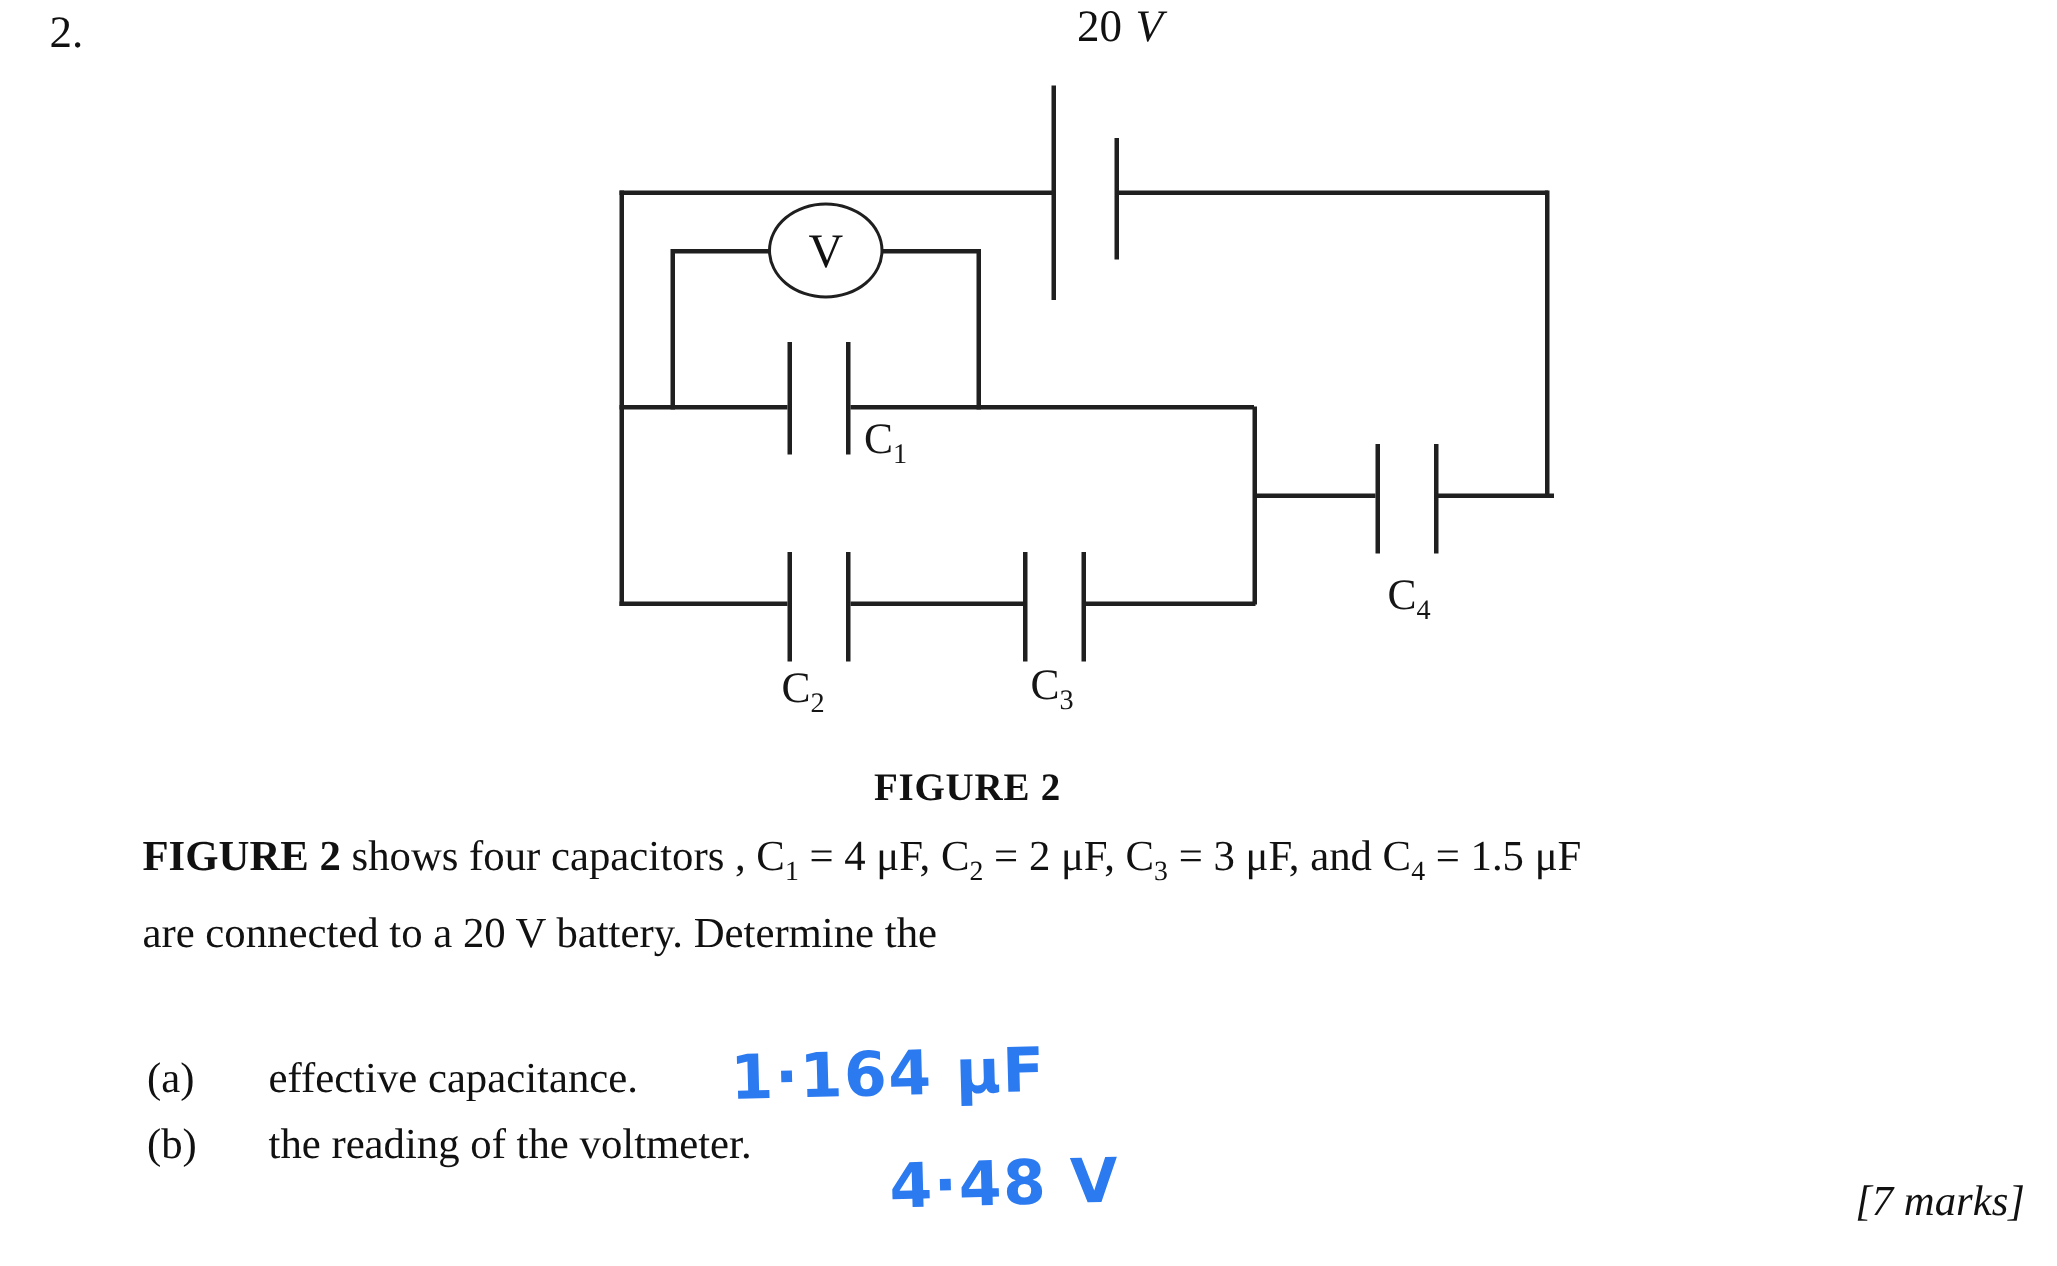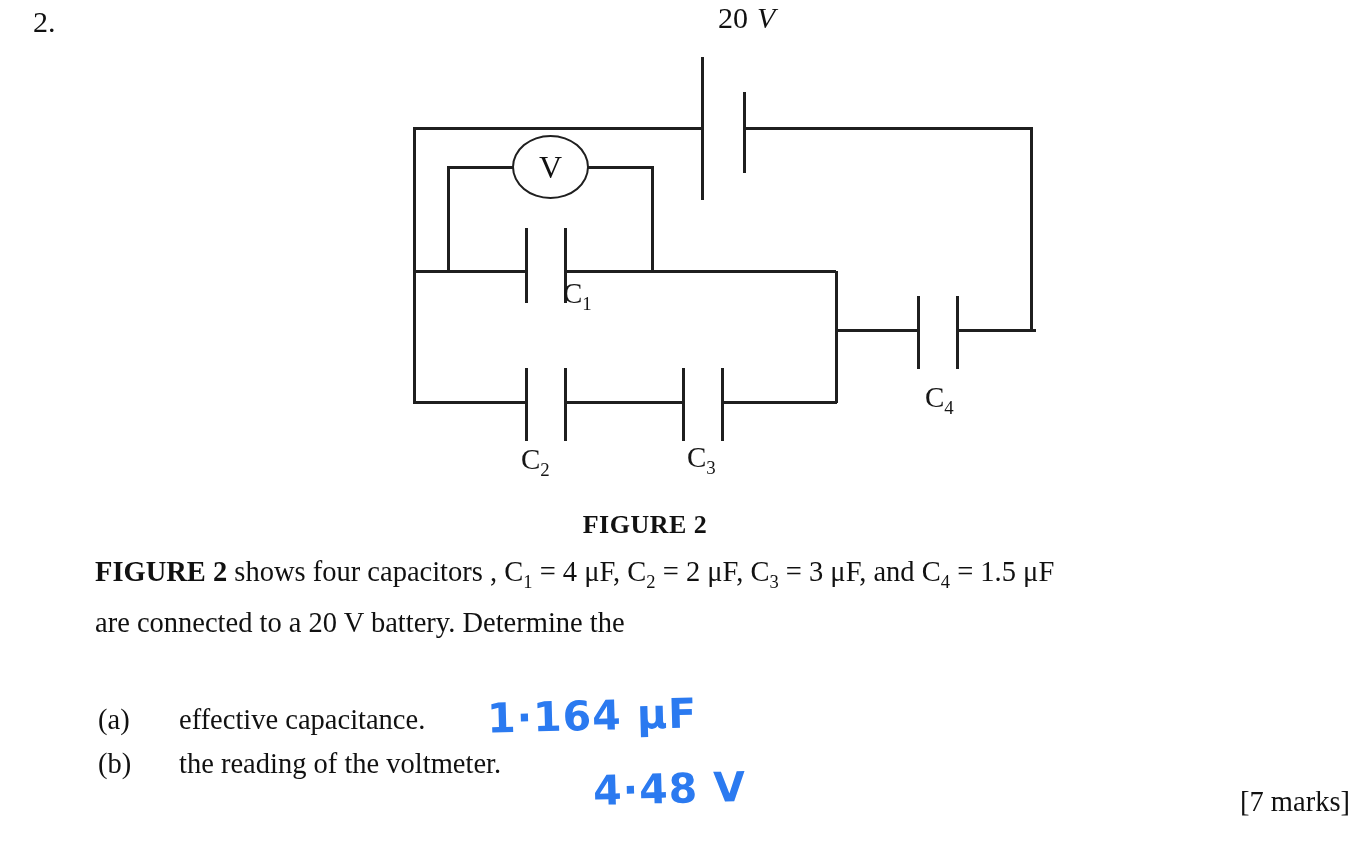--- a/index.html
+++ b/index.html
@@ -30,21 +30,21 @@
   .pline{position:absolute;left:95px;font-size:28.5px;white-space:nowrap;}
   .qlabel{position:absolute;left:98px;font-size:28.5px;}
   .qtext{position:absolute;left:168px;font-size:28.5px;white-space:nowrap;margin-left:11px;}
   .ink{
     position:absolute;font-family:"DejaVu Sans","Liberation Sans",sans-serif;
     font-weight:bold;font-size:41px;letter-spacing:1px;white-space:nowrap;
     transform:rotate(-1.5deg);
   }
   .marks{
     position:absolute;left:1050px;top:786px;width:300px;text-align:right;
-    font-size:28.5px;
+    font-style:italic;font-size:28.5px;
   }
   .problem-number{position:absolute;left:33px;top:5px;font-size:30px;}
 </style>
 </head>
 <body>
 
 <div class="problem-number">2.</div>
 
 <div>
 
@@ -65,21 +65,21 @@
   <div class="hw" style="left:584px;top:166px;width:69px;"></div>
   <div class="vw" style="left:651px;top:166px;height:107px;"></div>
   <div class="vm-circle">
     <span>V</span>
   </div>
 
   <div class="hw" style="left:413px;top:270px;width:112px;"></div>
   <div class="hw" style="left:567px;top:270px;width:269px;"></div>
   <div class="plate" style="left:525px;top:228px;height:75px;"></div>
   <div class="plate" style="left:564px;top:228px;height:75px;"></div>
-  <div class="clabel" style="left:563px;top:277px;">
+  <div class="clabel" style="left:576px;top:277px;">
     <span>C</span><sub>1</sub>
   </div>
 
   <div class="hw" style="left:413px;top:401px;width:112px;"></div>
   <div class="hw" style="left:567px;top:401px;width:116px;"></div>
   <div class="hw" style="left:724px;top:401px;width:113px;"></div>
   <div class="plate" style="left:525px;top:368px;height:73px;"></div>
   <div class="plate" style="left:564px;top:368px;height:73px;"></div>
   <div class="clabel" style="left:521px;top:443px;">
     <span>C</span><sub>2</sub>

